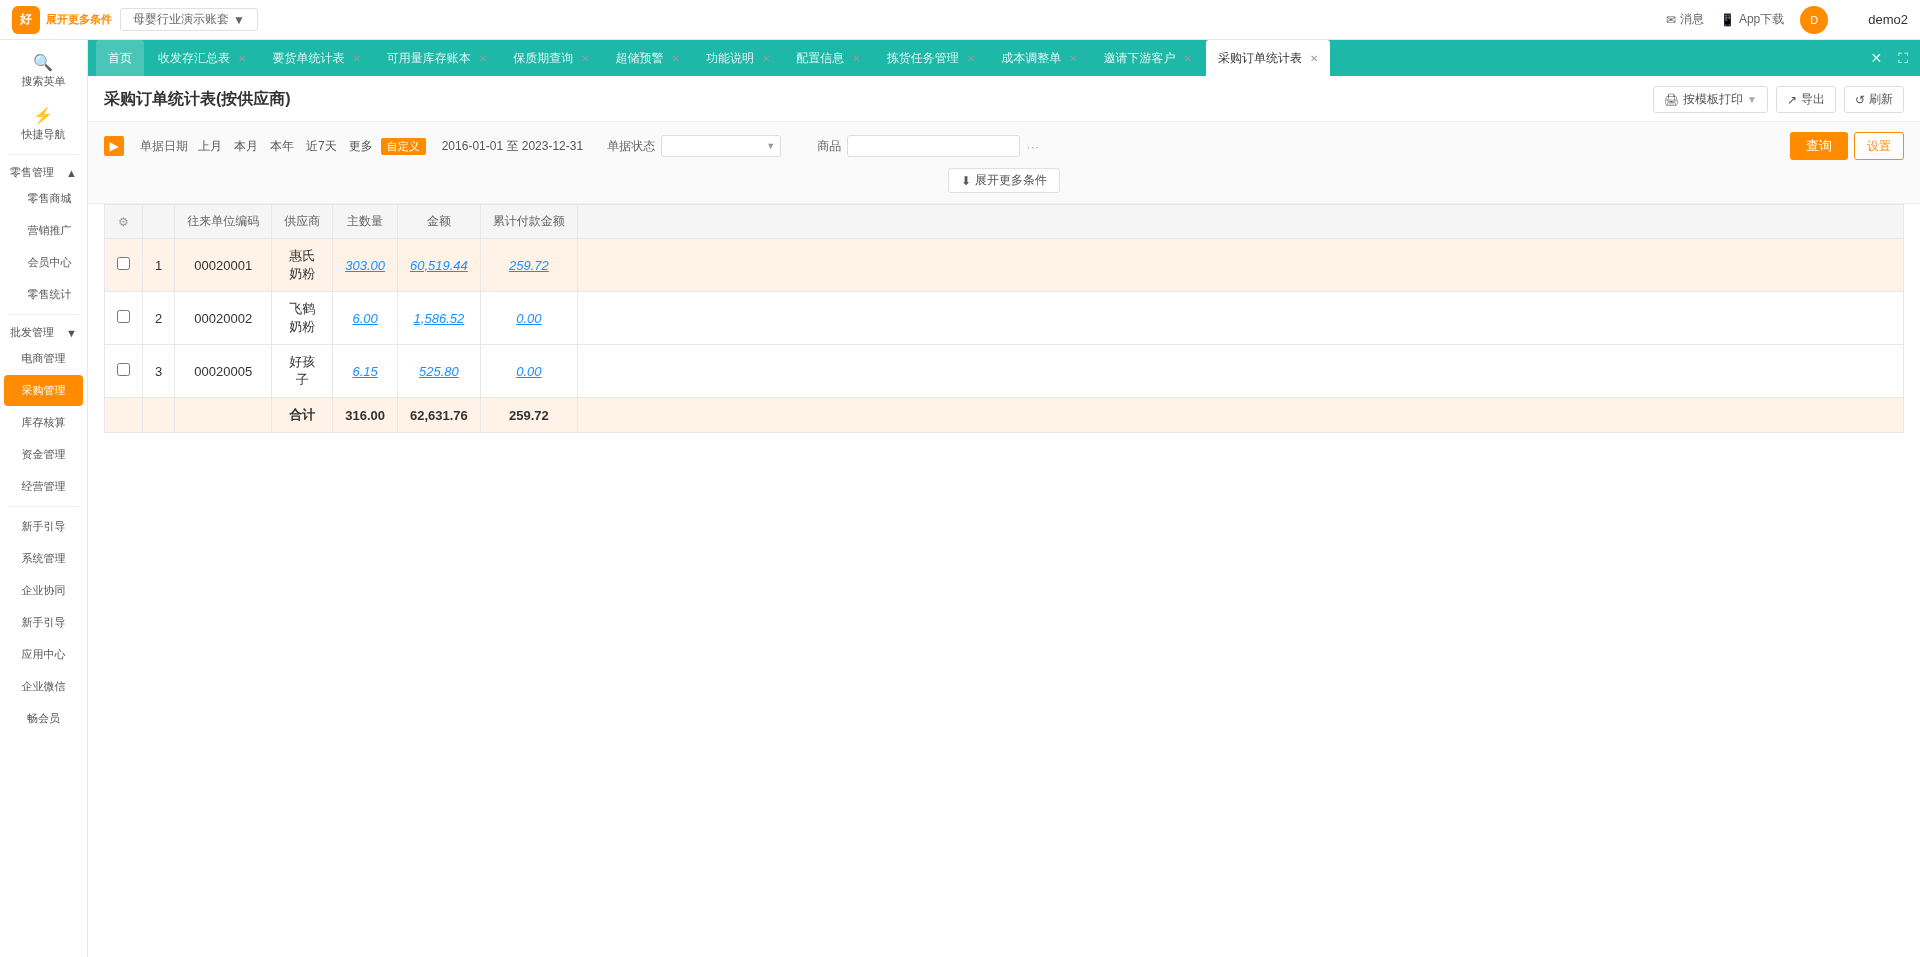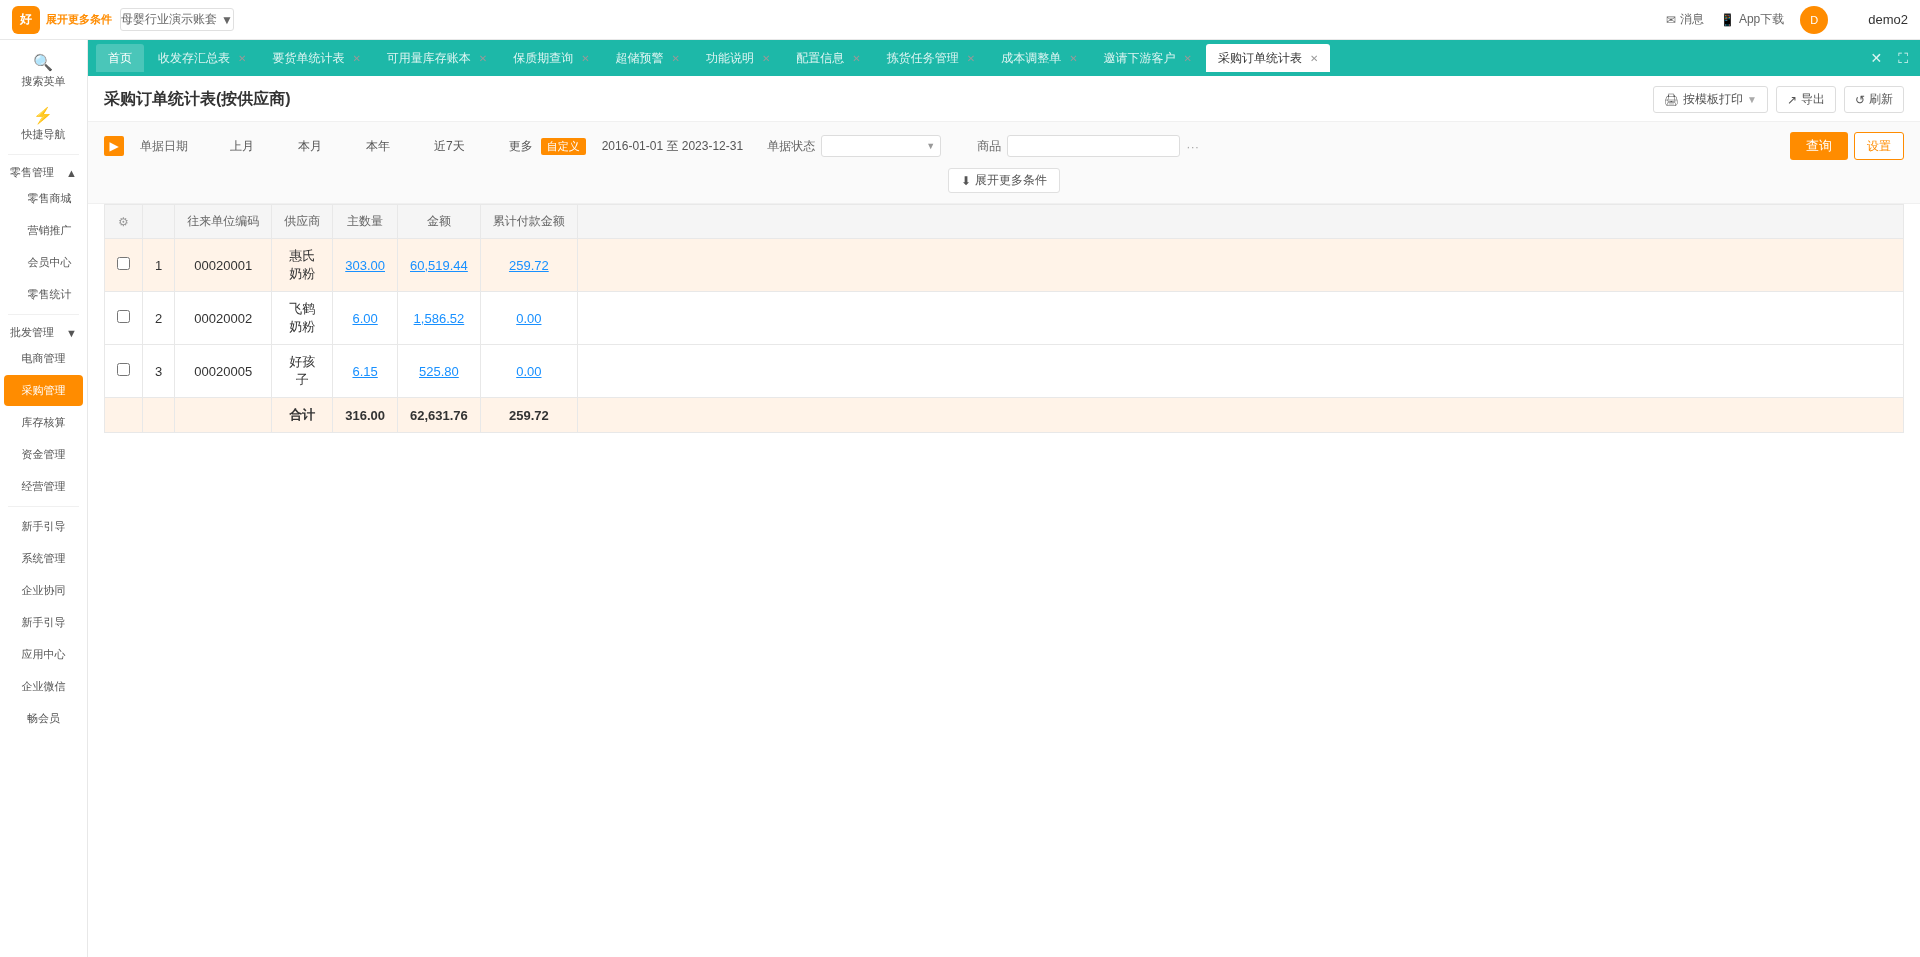--- a/index.html
+++ b/index.html
@@ -4,42 +4,42 @@
   <style>
     * { margin: 0; padding: 0; box-sizing: border-box; }
     body { font-family: "Microsoft YaHei", "PingFang SC", sans-serif; font-size: 13px; background: #f5f5f5; color: #333; width: 1920px; height: 957px; overflow: hidden; display: flex; flex-direction: column; }
 
     
     .top-bar { height: 40px; background: #fff; display: flex; align-items: center; padding: 0 12px; border-bottom: 1px solid #e8e8e8; justify-content: space-between; }
     .top-bar-left { display: flex; align-items: center; gap: 8px; }
     .logo-area { display: flex; align-items: center; gap: 6px; }
     .logo-icon { width: 28px; height: 28px; background: #ff8c00; border-radius: 6px; display: flex; align-items: center; justify-content: center; color: #fff; font-size: 12px; font-weight: bold; }
     .logo-text { color: #ff8c00; font-size: 11px; font-weight: bold; line-height: 1.2; }
-    .workspace-selector { display: flex; align-items: center; gap: 4px; color: #666; font-size: 12px; border: 1px solid #e0e0e0; padding: 2px 0; border-radius: 3px; cursor: pointer; }
+    .workspace-selector { display: flex; align-items: center; gap: 4px; color: #666; font-size: 12px; border: 1px solid #e0e0e0; padding: 2px 12px; border-radius: 3px; cursor: pointer; }
     .top-bar-right { display: flex; align-items: center; gap: 16px; }
     .top-bar-action { display: flex; align-items: center; gap: 4px; color: #666; font-size: 12px; cursor: pointer; }
     .user-avatar { width: 28px; height: 28px; border-radius: 50%; background: #ff8c00; display: flex; align-items: center; justify-content: center; color: #fff; font-size: 11px; }
 
     
     .main-layout { display: flex; flex: 1; overflow: hidden; }
 
     
     .sidebar { width: 88px; background: #fff; border-right: 1px solid #e8e8e8; display: flex; flex-direction: column; overflow-y: auto; }
     .sidebar-section { padding: 4px 0; }
     .sidebar-item { display: flex; flex-direction: column; align-items: center; padding: 8px 4px; cursor: pointer; color: #555; font-size: 11px; gap: 2px; border-radius: 4px; margin: 1px 4px; }
     .sidebar-item.active { background: #ff8c00; color: #fff; }
     .sidebar-icon { font-size: 16px; }
     .sidebar-label { font-size: 11px; text-align: center; }
     .sidebar-divider { height: 1px; background: #f0f0f0; margin: 4px 8px; }
     .sidebar-group-header { display: flex; align-items: center; justify-content: space-between; padding: 6px 10px 2px; color: #555; font-size: 11px; cursor: pointer; }
 
     
     .content-area { flex: 1; display: flex; flex-direction: column; overflow: hidden; }
     .nav-tabs-bar { height: 36px; background: #1db8a8; display: flex; align-items: center; padding: 0 8px; gap: 2px; overflow-x: auto; }
-    .nav-tab { display: flex; align-items: center; gap: 4px; padding: 0 12px; height: 28px; border-radius: 3px 3px 0 0; font-size: 12px; cursor: pointer; white-space: nowrap; color: rgba(255,255,255,0.85); }
+    .nav-tab { display: flex; align-items: center; gap: 4px; padding: 0 12px; height: 36px; border-radius: 3px 3px 0 0; font-size: 12px; cursor: pointer; white-space: nowrap; color: rgba(255,255,255,0.85); }
     .nav-tab.home-tab { background: rgba(255,255,255,0.2); color: #fff; }
     .nav-tab.active-tab { background: #fff; color: #333; }
     .nav-tab .close-x { font-size: 10px; color: #999; cursor: pointer; margin-left: 4px; }
     .nav-tab.active-tab .close-x { color: #999; }
     .tab-bar-end { margin-left: auto; display: flex; align-items: center; gap: 8px; }
     .tab-end-btn { color: rgba(255,255,255,0.85); font-size: 14px; cursor: pointer; padding: 2px 4px; }
 
     
     .page-content { flex: 1; background: #fff; overflow: hidden; display: flex; flex-direction: column; padding: 0; }
 
@@ -50,39 +50,39 @@
     .btn-print { display: flex; align-items: center; gap: 4px; border: 1px solid #ddd; background: #fff; padding: 4px 10px; border-radius: 3px; cursor: pointer; font-size: 12px; color: #555; }
     .btn-export { display: flex; align-items: center; gap: 4px; border: 1px solid #ddd; background: #fff; padding: 4px 10px; border-radius: 3px; cursor: pointer; font-size: 12px; color: #555; }
     .btn-refresh { display: flex; align-items: center; gap: 4px; border: 1px solid #ddd; background: #fff; padding: 4px 10px; border-radius: 3px; cursor: pointer; font-size: 12px; color: #555; }
 
     
     .filter-area { padding: 10px 16px; border-bottom: 1px solid #f0f0f0; background: #fafafa; }
     .filter-row { display: flex; align-items: center; gap: 16px; flex-wrap: wrap; }
     .filter-item { display: flex; align-items: center; gap: 6px; }
     .filter-label { color: #666; font-size: 12px; white-space: nowrap; }
     .filter-date-shortcuts { display: flex; gap: 4px; align-items: center; }
-    .date-shortcut { color: #555; font-size: 12px; cursor: pointer; padding: 1px 4px; margin-left: 32px; }
+    .date-shortcut { color: #555; font-size: 12px; cursor: pointer; padding: 1px 4px; }
     .date-custom-badge { background: #ff8c00; color: #fff; font-size: 11px; padding: 1px 6px; border-radius: 2px; cursor: pointer; }
     .date-range { font-size: 12px; color: #555; }
     .filter-select { border: 1px solid #ddd; border-radius: 3px; padding: 3px 24px 3px 8px; font-size: 12px; color: #555; background: #fff; cursor: pointer; min-width: 120px; appearance: none; position: relative; }
     .select-wrapper { position: relative; display: inline-block; }
     .select-wrapper::after { content: "▼"; position: absolute; right: 6px; top: 50%; transform: translateY(-50%); font-size: 9px; color: #999; pointer-events: none; }
     .filter-input { border: 1px solid #ddd; border-radius: 3px; padding: 3px 8px; font-size: 12px; color: #555; background: #fff; min-width: 160px; }
     .btn-query { background: #ff8c00; color: #fff; border: none; padding: 5px 16px; border-radius: 3px; cursor: pointer; font-size: 13px; }
     .btn-settings { background: #fff; color: #ff8c00; border: 1px solid #ff8c00; padding: 4px 12px; border-radius: 3px; cursor: pointer; font-size: 12px; }
     .filter-row2 { margin-top: 8px; display: flex; justify-content: center; }
     .expand-more { display: flex; align-items: center; gap: 4px; color: #555; font-size: 12px; cursor: pointer; border: 1px solid #e0e0e0; padding: 3px 12px; border-radius: 3px; background: #fff; }
 
     
     .table-area { flex: 1; overflow: auto; padding: 0 16px; }
     .data-table { width: 100%; border-collapse: collapse; }
     .data-table th { background: #f5f5f5; border: 1px solid #e8e8e8; padding: 8px 12px; text-align: center; font-size: 12px; color: #666; font-weight: normal; white-space: nowrap; }
     .data-table td { border: 1px solid #e8e8e8; padding: 8px 12px; font-size: 13px; text-align: center; }
     .data-table tbody tr.row-highlight { background: #fff3e8; }
-    .data-table .num-text { color: #1890ff; text-decoration: underline; cursor: pointer; }
+    .data-table .num-text { color: #1890ff; text-decoration: underline; cursor: pointer; font-style: italic; }
     .col-settings { width: 40px; text-align: center; }
     .settings-gear { cursor: pointer; color: #999; }
     .table-footer { background: #fff3e8; border: 1px solid #e8e8e8; }
     .table-footer td { font-weight: bold; font-size: 13px; padding: 8px 12px; }
 
     
     .filter-toggle-arrow { background: #ff8c00; color: #fff; width: 20px; height: 20px; display: flex; align-items: center; justify-content: center; border-radius: 2px; cursor: pointer; font-size: 12px; flex-shrink: 0; }
   </style>
 </head>
 <body>

